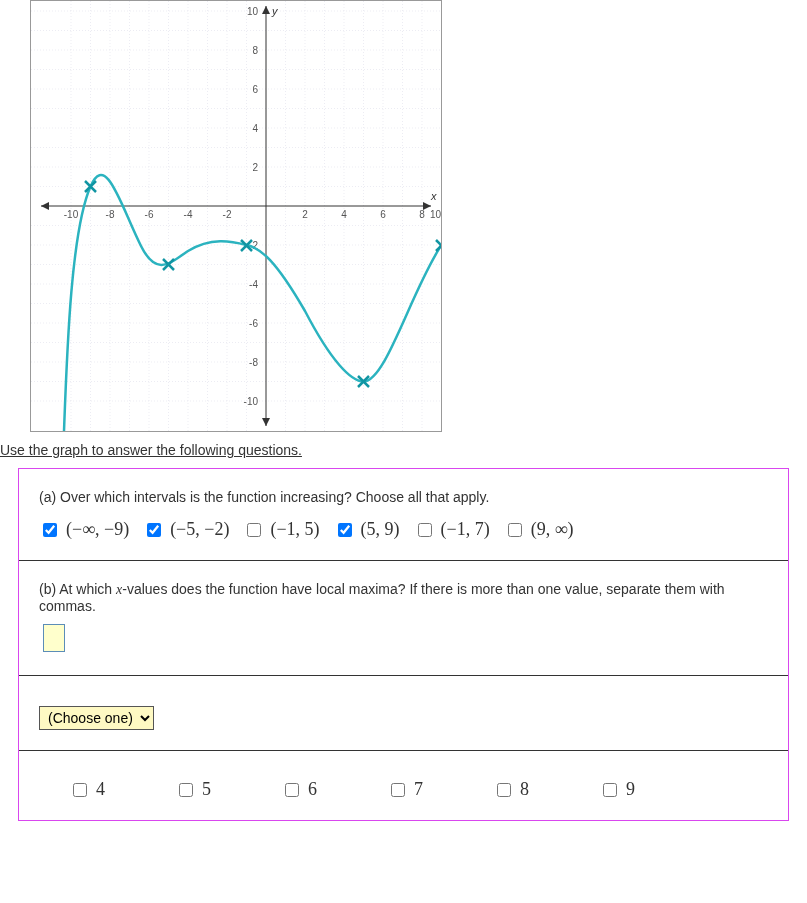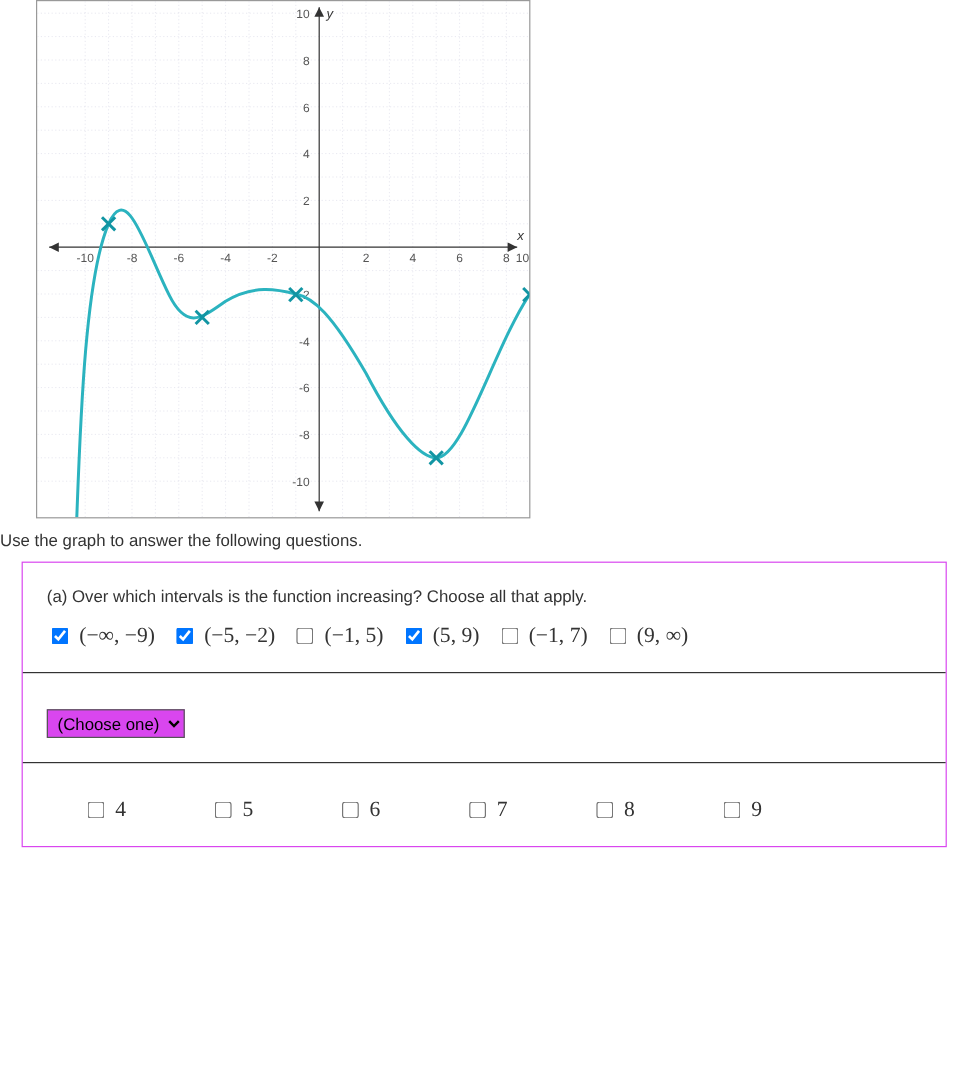--- a/index.html
+++ b/index.html
@@ -15,20 +15,21 @@
     margin-top: 0;
     border: 1px solid #999;
     width: 410px;
     height: 430px;
     position: relative;
     background: #fff;
   }
   .instruction {
     margin: 10px 0 10px 0;
     padding-left: 0px;
+    text-decoration: underline;
   }
   .question-box {
     border: 1px solid #d946ef;
     margin: 10px 18px 10px 18px;
   }
   .part {
     border-top: 1px solid #333;
     padding: 20px 16px 20px 20px;
   }
   .part:first-child { border-top: none; }
@@ -56,21 +57,21 @@
     display: inline-block;
     margin-top: 10px;
     margin-left: 4px;
   }
   select {
     font-family: Verdana, sans-serif;
     font-size: 14px;
     padding: 2px 4px;
     margin-top: 10px;
     border:1px solid #555;
-    background:#d946ef;
+    background:#fef9c3;
   }
   .d-choices {
     display: flex;
     gap: 70px;
     margin-top: 8px;
     margin-left: 30px;
     font-size: 17px;
   }
   svg { display:block; }
 </style>
@@ -208,20 +209,26 @@
           <input type="checkbox" style="">
           <span class="math">(−1, 7)</span>
         </label>
       <label class="choice">
           <input type="checkbox" style="">
           <span class="math">(9, ∞)</span>
         </label>
     </div>
   </div>
 
+  <div class="part">
+    <div>
+      <span>(b) At which </span><span class="italic-x">x</span><span>-values does the function have local maxima? If there is more than one value, separate them with commas.</span>
+    </div>
+    <div class="input-box"></div>
+  </div>
 
   <div class="part">
     <select>
       <option>(Choose one)</option>
     </select>
   </div>
 
   <div class="part">
     <div class="d-choices">
       <label class="choice">

